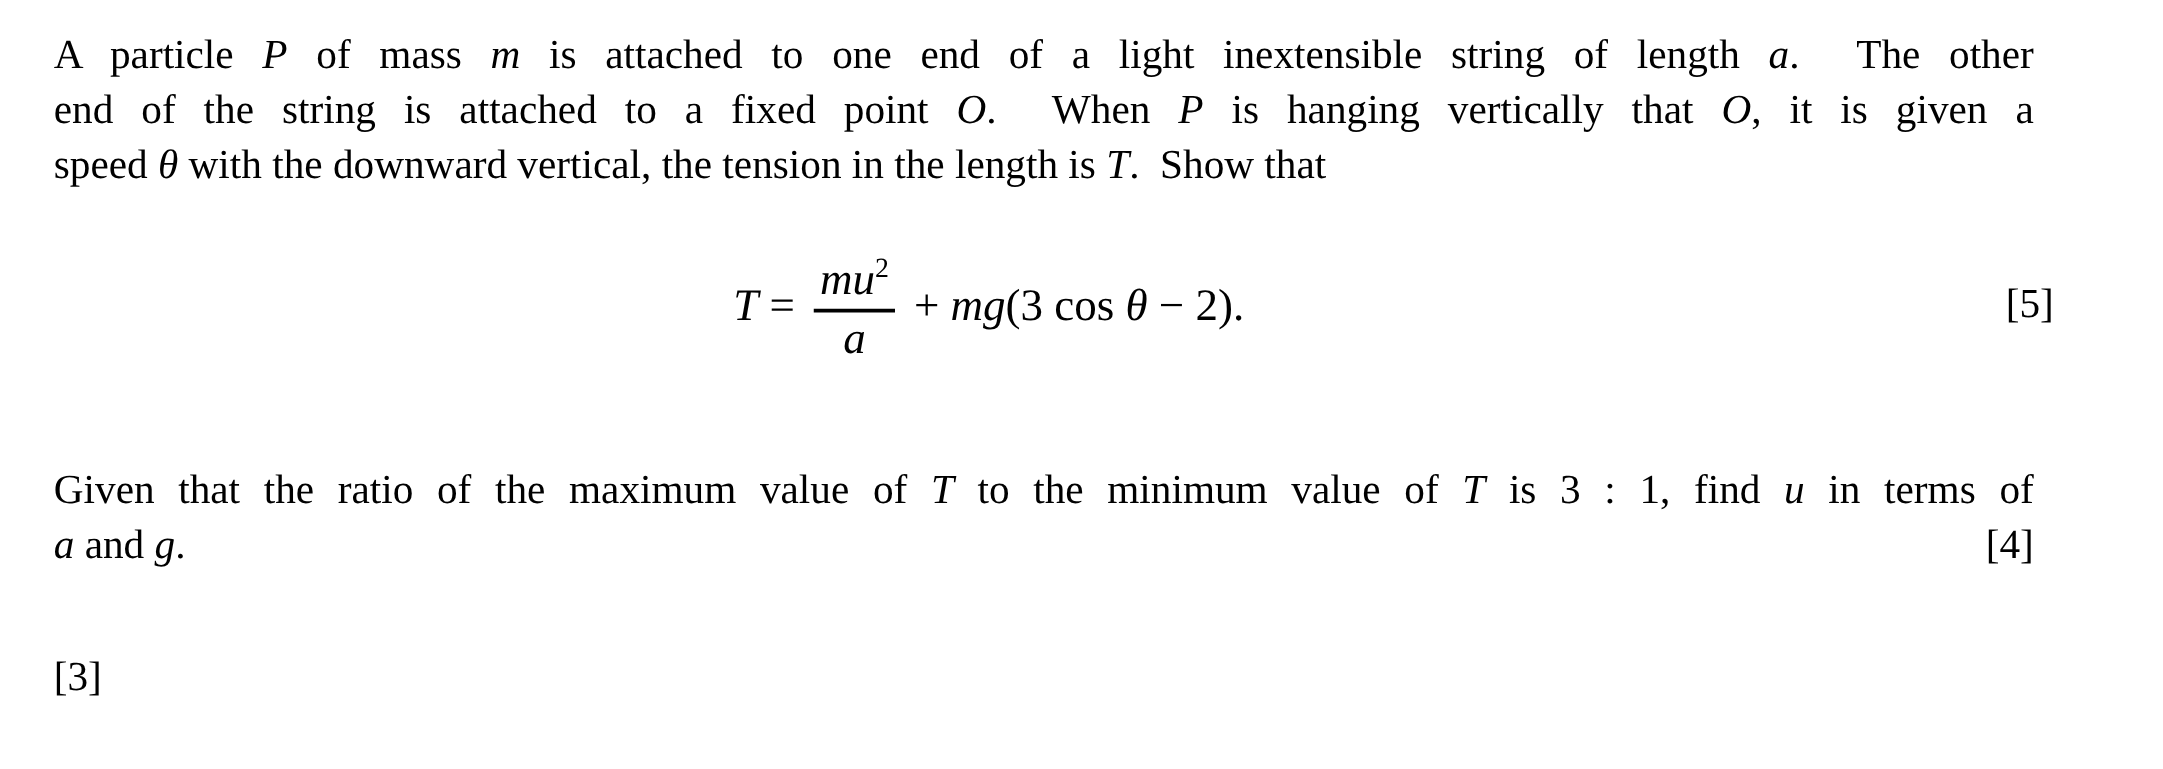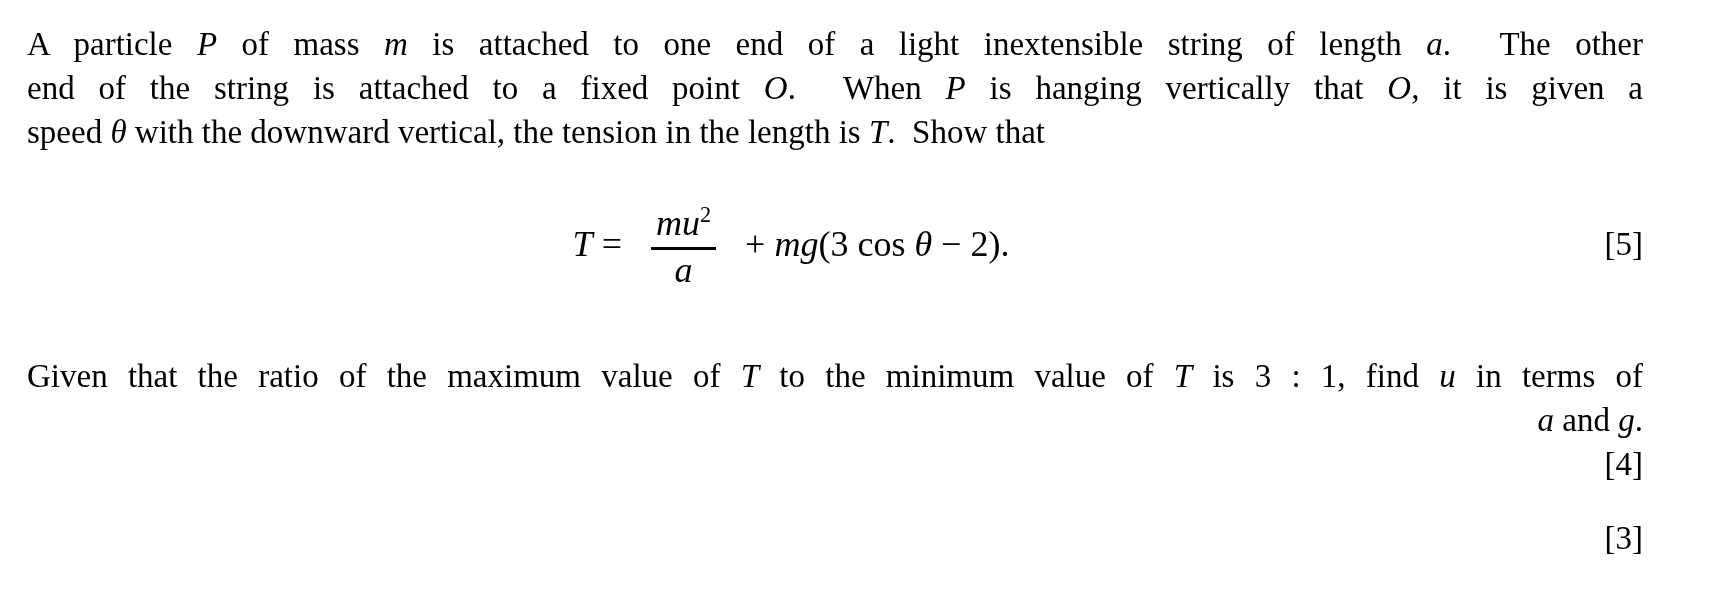--- a/index.html
+++ b/index.html
@@ -17,21 +17,21 @@
     display: block;
     font-size: 33px;
     line-height: 44px;
     white-space: normal;
   }
   .just {
     text-align: justify;
     text-align-last: justify;
   }
   .it { font-style: italic; }
-  .para { margin: 0; padding: 0; }
+  .para { margin: 16px; padding: 0; }
 
   
   .eq-row {
     position: relative;
     margin-top: 34px;
     margin-bottom: 20px;
     height: 112px;
     text-align: center;
   }
   .equation {
@@ -39,21 +39,21 @@
     font-size: 36px;
     line-height: 112px;
     transform: translateX(-44px);
     white-space: pre;
   }
   .frac {
     display: inline-flex;
     flex-direction: column;
     align-items: center;
     vertical-align: middle;
-    margin: 0 20px;
+    margin: 0 6px;
     line-height: 1.05;
   }
   .frac .num, .frac .den { display: block; padding: 0 5px; }
   .frac .fbar {
     align-self: stretch;
     height: 0;
     border-top: 3px solid #000;
     margin: 4px 0 2px 0;
   }
   .frac sup { font-size: 0.62em; line-height: 0; vertical-align: 0.6em; }
@@ -66,21 +66,20 @@
 
   .gap-lg { height: 34px; }
   .gap-md { height: 30px; }
 
   .line-with-mark {
     display: flex;
     justify-content: space-between;
     align-items: flex-end;
     font-size: 33px;
     line-height: 44px;
-    flex-direction: column;
   }
   .line-with-mark .mark { white-space: nowrap; }
 </style>
 </head>
 <body>
 
 <div class="content">
 
   <div class="para">
     <span class="tline just"><span>A particle </span><span class="it">P</span><span> of mass </span><span class="it">m</span><span> is attached to one end of a light inextensible string of length </span><span class="it">a</span><span>.&nbsp; The other</span></span>

